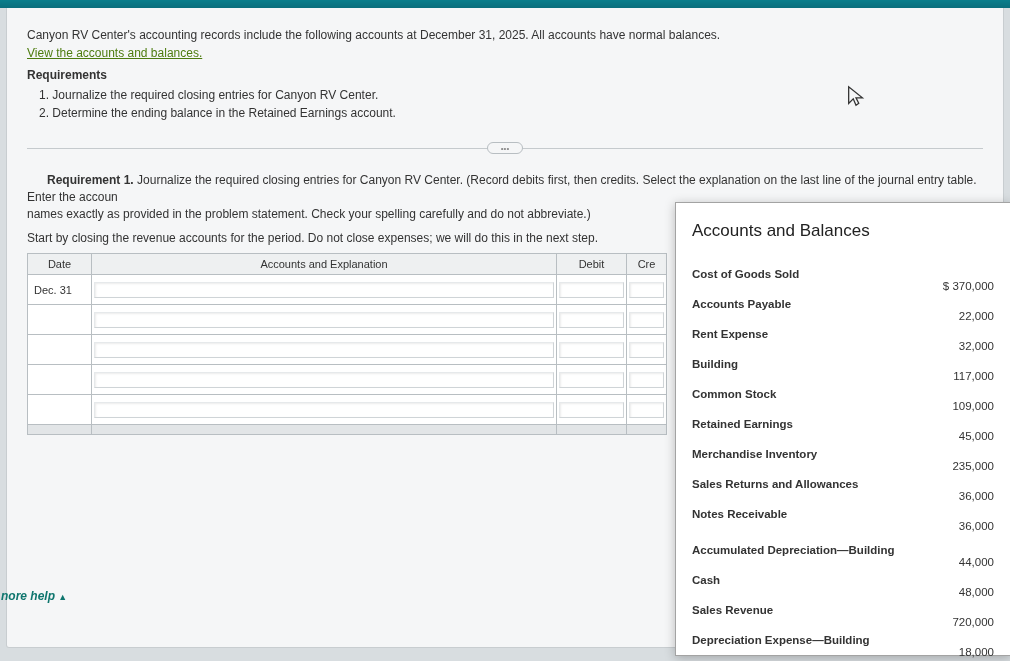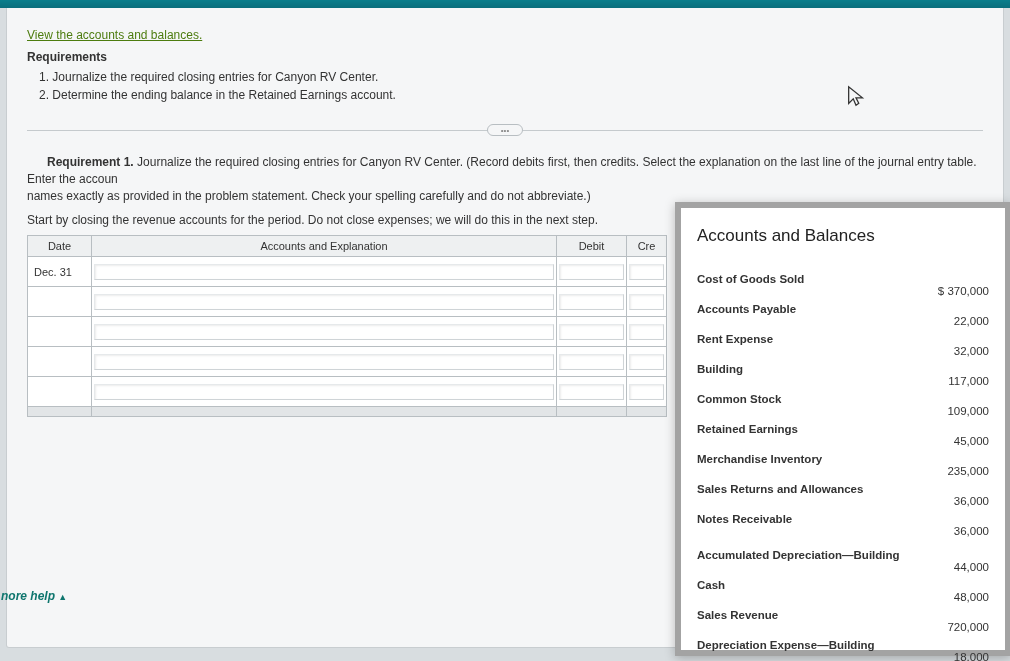--- a/index.html
+++ b/index.html
@@ -82,21 +82,21 @@
   .cursor {
     position: absolute; left: 838px; top: 74px; width: 22px; height: 28px;
     pointer-events: none;
   }
 
   .panel {
     position: absolute;
     left: 668px; top: 194px;
     width: 336px; height: 454px;
     background: #fff;
-    border: 6px solid #a3a3a3;
+    border: 1px solid #a3a3a3;
     box-shadow: 0 2px 10px rgba(0,0,0,0.25);
     padding: 18px 16px 10px 16px;
   }
   .panel h2 { font-size: 17px; font-weight: normal; color: #222; margin-bottom: 24px; }
   .bal-row {
     display: flex; justify-content: space-between;
     font-size: 11.5px; color: #333;
     padding: 3px 0;
     flex-direction: column;
   }
@@ -111,20 +111,21 @@
   .more-help .tri { font-size: 9px; vertical-align: middle; }
 </style>
 </head>
 <body>
 
 <div class="topbar"></div>
 
 <div class="page">
 
   <div class="intro">
+    <div>Canyon RV Center's accounting records include the following accounts at December 31, 2025. All accounts have normal balances.</div>
     <span class="link">View the accounts and balances.</span>
     <div class="req-head">Requirements</div>
     <div class="req-list">
       <div class="req-item">1. Journalize the required closing entries for Canyon RV Center.</div>
       <div class="req-item">2. Determine the ending balance in the Retained Earnings account.</div>
     </div>
   </div>
 
   <div class="sep-wrap">
     <div class="sep-line"></div>

